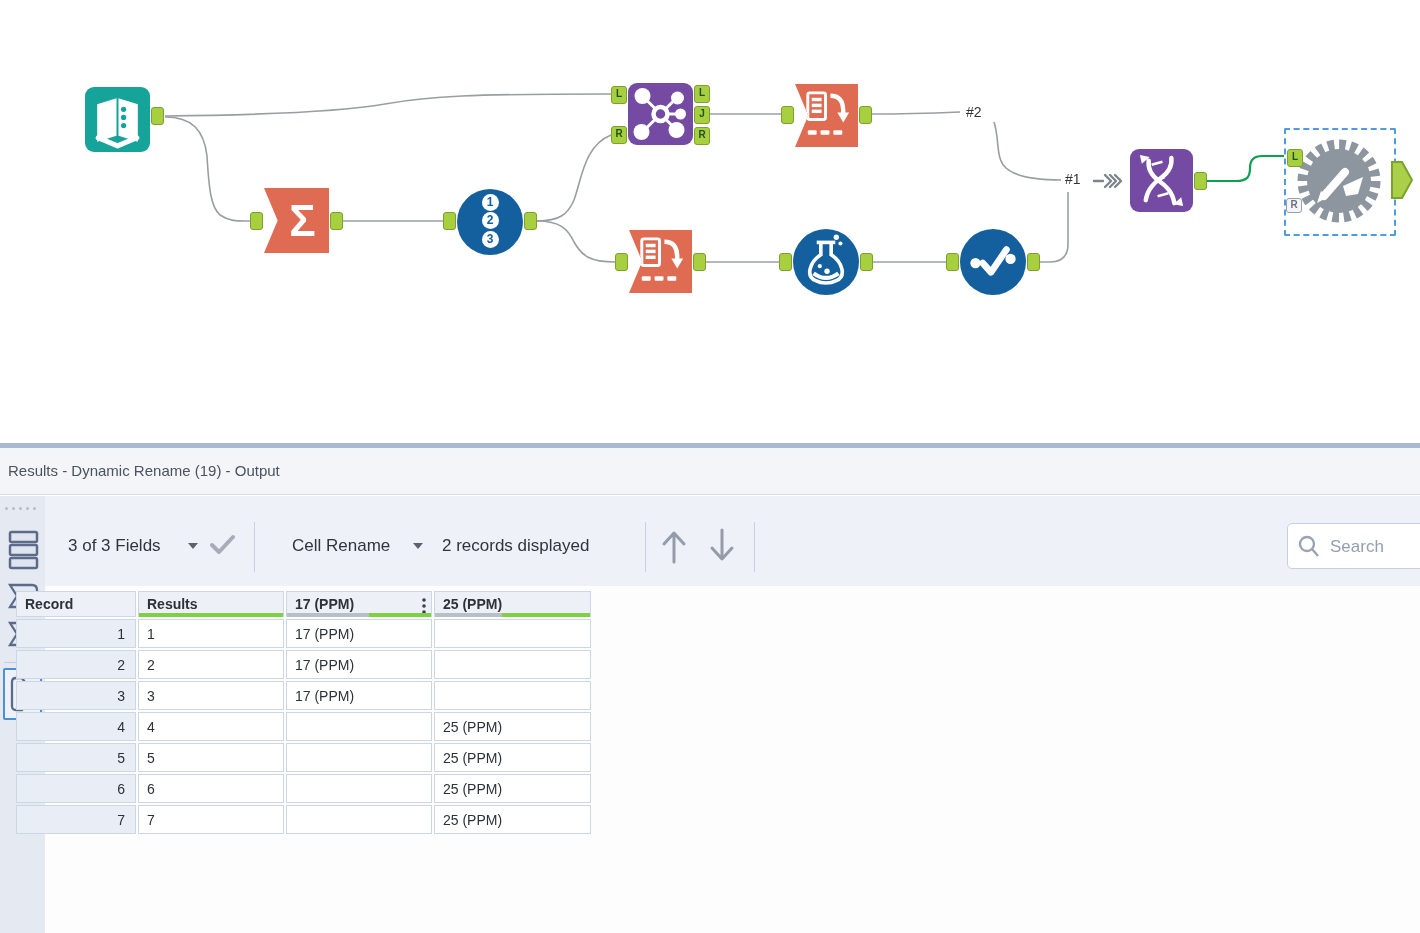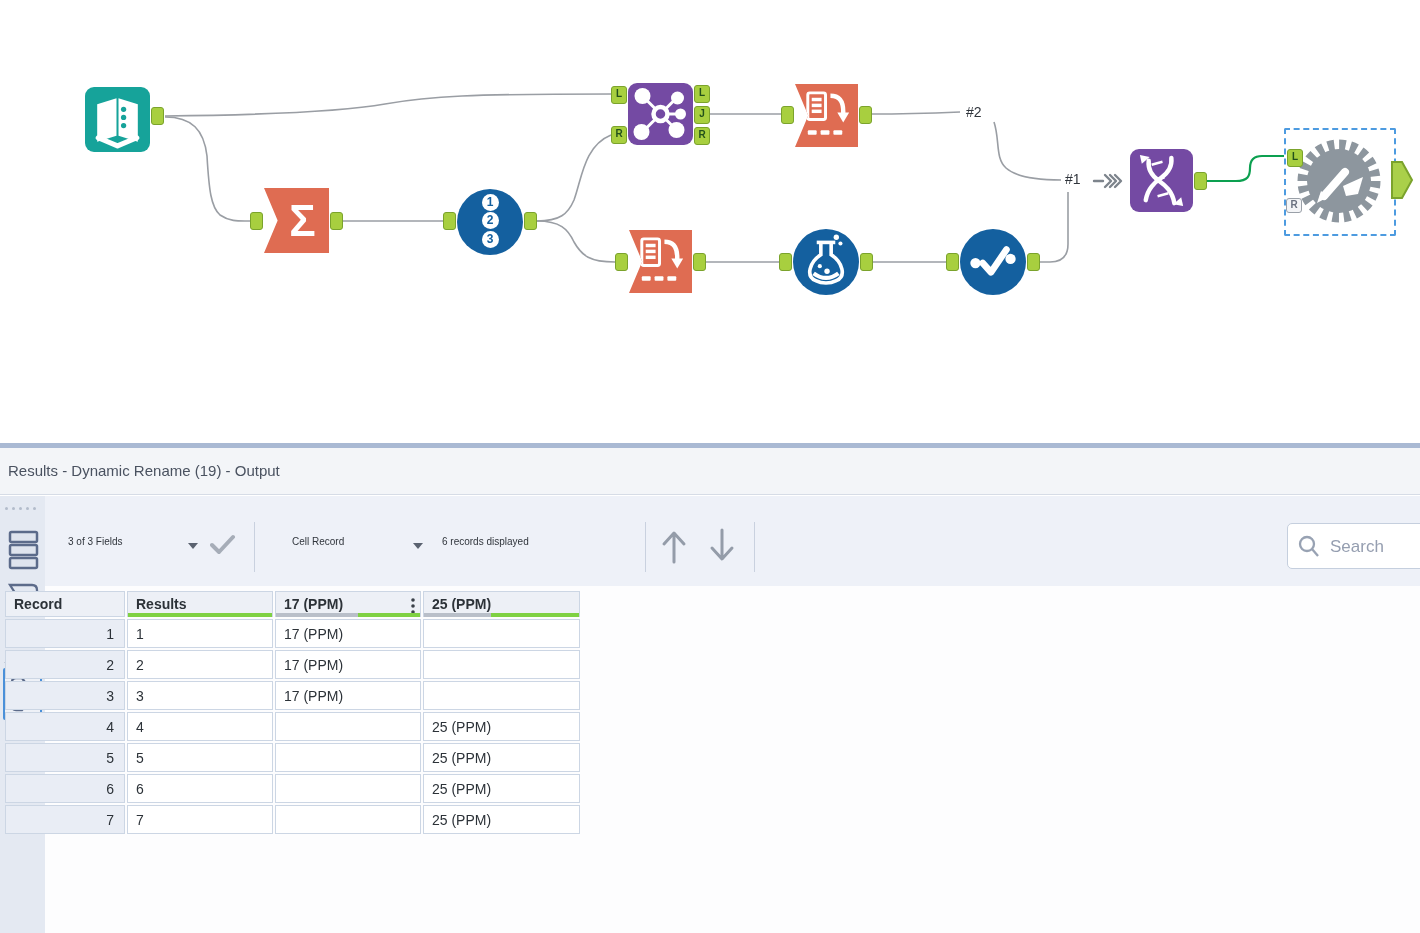--- a/index.html
+++ b/index.html
@@ -41,33 +41,33 @@
   .res-main{position:absolute;left:45px;top:90px;width:1375px;height:347px;background:#fdfdfe;}
   
   .side{position:absolute;left:0;top:0;width:45px;height:437px;background:#e4e9f2;}
   .grip{position:absolute;left:5px;top:11px;display:flex;gap:4px;}
   .grip span{width:3px;height:3px;border-radius:50%;background:#b3bccb;}
   .side-btn{position:absolute;left:6px;width:34px;height:30px;}
   .side-divider{position:absolute;left:4px;top:166px;width:37px;height:1px;background:#c6cdd9;}
   .out-btn{position:absolute;left:3px;top:172px;width:39px;height:52px;border:2px solid #4a90d9;
     border-radius:2px;box-sizing:border-box;background:#eef1f7;}
   
-  .tb-text{position:absolute;top:40px;font-size:10px;color:#30353c;white-space:nowrap;}
+  .tb-text{position:absolute;top:40px;font-size:17px;color:#30353c;white-space:nowrap;}
   .caret{position:absolute;top:47px;width:0;height:0;border-left:5px solid transparent;
     border-right:5px solid transparent;border-top:6px solid #5a6270;}
   .tb-divider{position:absolute;top:26px;width:1px;height:50px;background:#c9d1df;}
   .tb-icon{position:absolute;}
   .search{position:absolute;left:1287px;top:27px;width:210px;height:46px;background:#fff;
     border:1.5px solid #c5cfde;border-radius:5px;box-sizing:border-box;}
   .search input{position:absolute;left:40px;top:0;width:150px;height:100%;border:none;outline:none;
     font-size:17px;color:#555;background:transparent;font-family:"Liberation Sans",sans-serif;}
   .search input::placeholder{color:#959eb0;}
   .search svg{position:absolute;left:10px;top:11px;}
   
-  .grid{position:absolute;left:3px;top:93px;border-collapse:separate;border-spacing:2px;}
+  .grid{position:absolute;left:14px;top:93px;border-collapse:separate;border-spacing:2px;}
   .grid th,.grid td{box-sizing:border-box;border:1px solid #ccd6e4;font-size:14px;color:#2c3238;
     padding:0 8px;height:29px;background:#fff;}
   .grid th{background:#edf0f6;font-weight:bold;text-align:left;height:26px;position:relative;}
   .grid td.rownum{background:#e9edf5;text-align:right;padding-right:10px;}
   .qbar{position:absolute;left:0;bottom:-1px;width:100%;height:4px;display:flex;}
   .qseg{height:100%;display:block;}
   .q-green{background:#7fd143;}
   .q-gray{background:#b9bfc9;}
   .col-menu{position:absolute;right:4px;top:5px;}
 </style>
@@ -285,23 +285,23 @@
     </div>
   </div>
 
   <div>
     <div class="tb-text" style="left:68px;">3 of 3 Fields</div>
     <div class="caret" style="left:188px;"></div>
     <svg class="tb-icon" style="left:210px;top:38px;" width="26" height="22" viewBox="0 0 26 22">
       <path d="M2,11 L9,18 L23,3" fill="none" stroke="#a6adb8" stroke-width="4" stroke-linecap="round" stroke-linejoin="round"></path>
     </svg>
     <div class="tb-divider" style="left:254px;"></div>
-    <div class="tb-text" style="left:292px;">Cell Record</div>
+    <div class="tb-text" style="left:292px;">Cell Rename</div>
     <div class="caret" style="left:413px;"></div>
-    <div class="tb-text" style="left:442px;">6 records displayed</div>
+    <div class="tb-text" style="left:442px;">2 records displayed</div>
     <div class="tb-divider" style="left:645px;"></div>
     <svg class="tb-icon" style="left:658px;top:30px;" width="32" height="40" viewBox="0 0 32 40">
       <path d="M16,36 L16,8 M6,18 L16,7 L26,18" fill="none" stroke="#949ca9" stroke-width="3" stroke-linecap="round" stroke-linejoin="round"></path>
     </svg>
     <svg class="tb-icon" style="left:706px;top:30px;" width="32" height="40" viewBox="0 0 32 40">
       <path d="M16,4 L16,32 M6,22 L16,33 L26,22" fill="none" stroke="#949ca9" stroke-width="3" stroke-linecap="round" stroke-linejoin="round"></path>
     </svg>
     <div class="tb-divider" style="left:754px;"></div>
     <div class="search">
       <svg width="22" height="24" viewBox="0 0 22 24">

